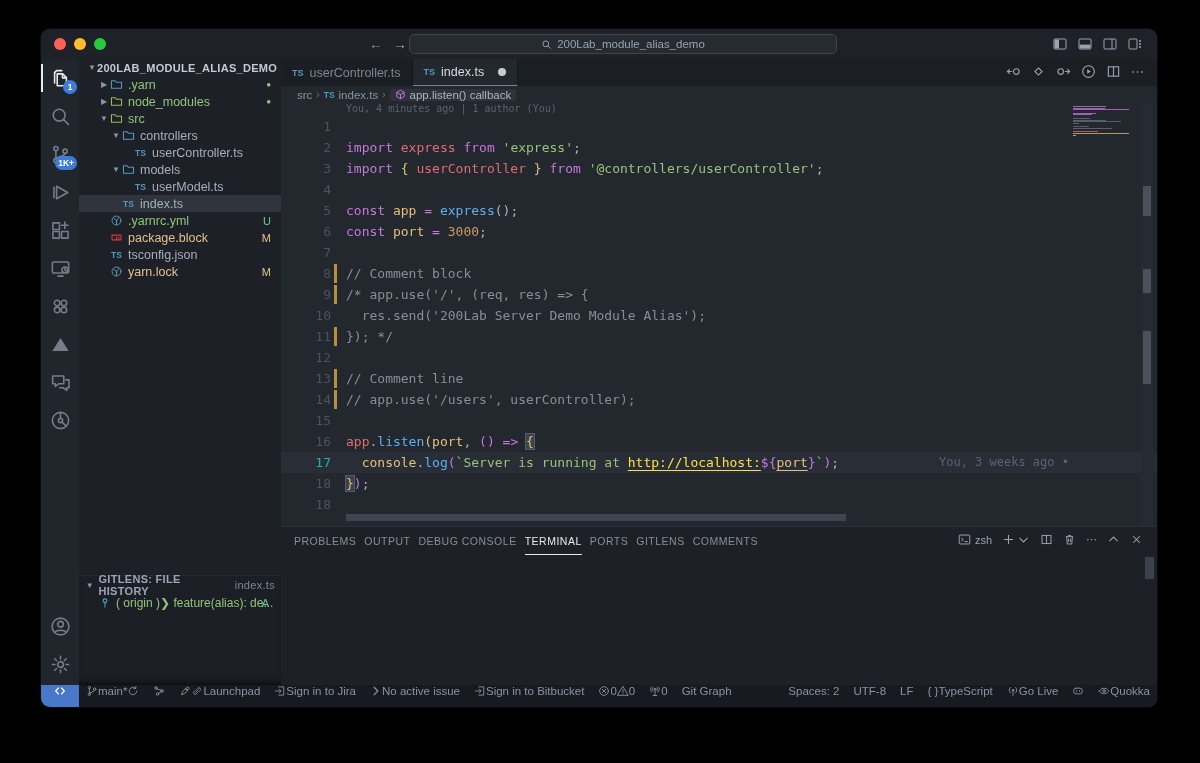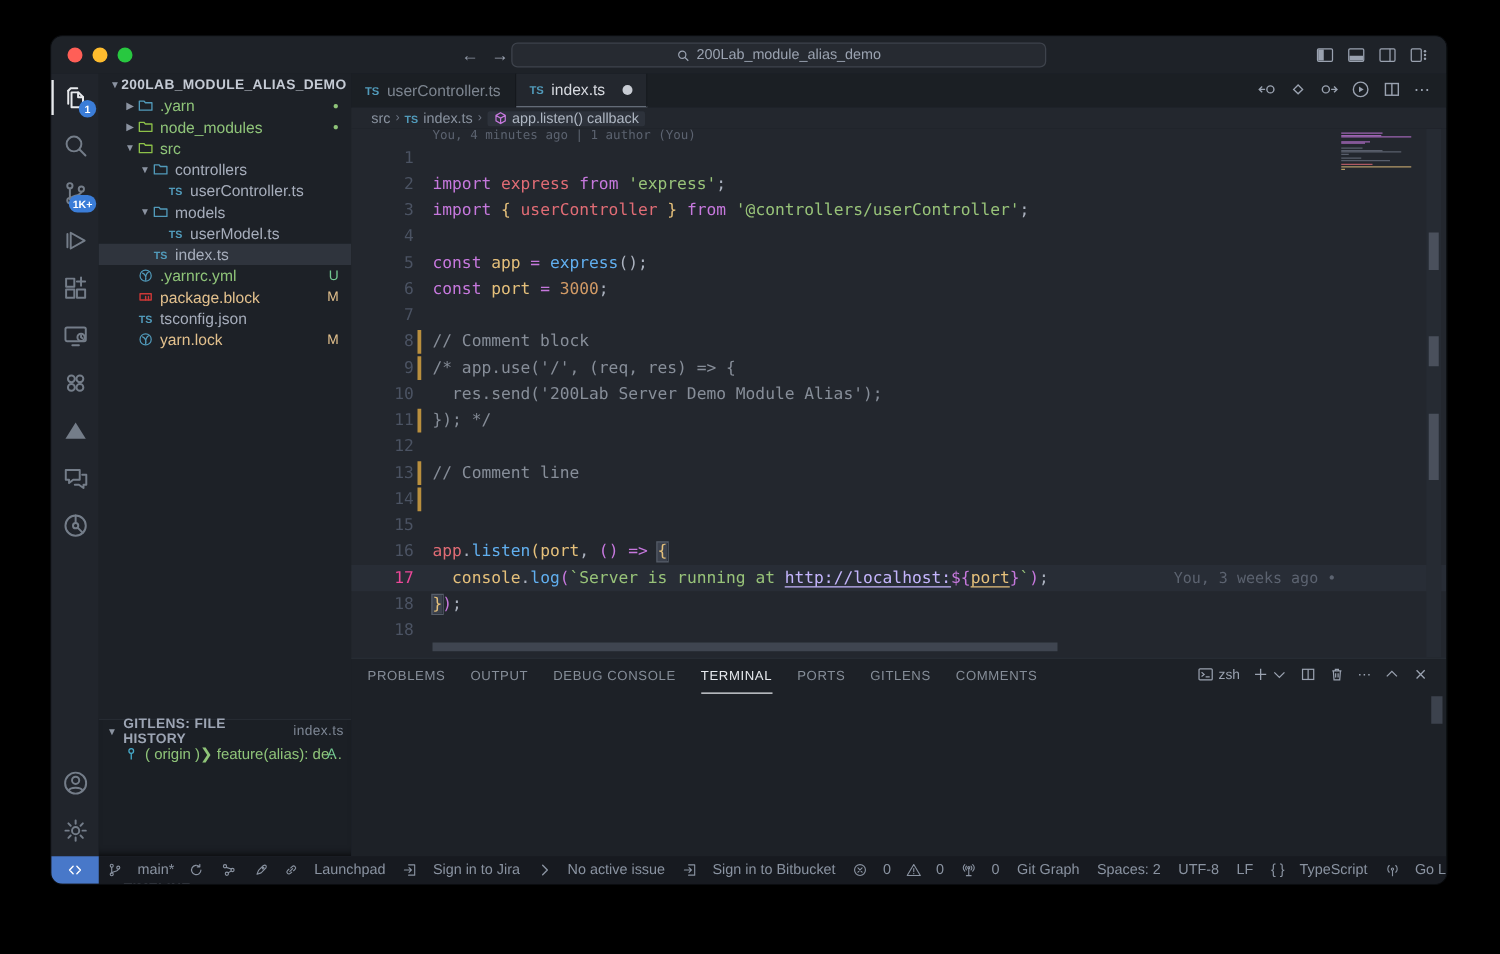--- a/index.html
+++ b/index.html
@@ -74,55 +74,55 @@
   .bc-sep { color:#6b7280; font-size:10px; }
   .bc-pill { display:flex; align-items:center; gap:4px; background:#2d323b; border-radius:2px; padding:0 5px; color:#aeb6c2; }
   #bc-symbol { width:11px; height:11px; color:#c678dd; }
 
   
   #editor { position:absolute; left:240px; top:74px; right:0; height:423px; background:#23272e; overflow:hidden; }
   #codelens { position:absolute; left:65px; top:0; height:13px; font-size:10px; color:#5c6370; }
   .code-row { position:absolute; left:0; right:0; height:21px; }
   .code-row.current { background:#282d36; }
   .gutter-num { position:absolute; left:0; width:50px; text-align:right; color:#4b5363; font-size:13px; line-height:21px; }
-  .code-row.current .gutter-num { color:#ec4899; }
+  .code-row.current .gutter-num { color:#14b8a6; }
   .gutter-mark { position:absolute; left:53px; top:1px; bottom:1px; width:3px; background:#b98f3e; }
   .code-text { position:absolute; left:65px; font-size:13px; line-height:21px; white-space:pre; }
   .tok-kw{color:#c678dd} .tok-str{color:#98c379} .tok-fn{color:#61afef} .tok-var{color:#e06c75}
   .tok-num{color:#d19a66} .tok-gold{color:#e5c07b} .tok-pun{color:#abb2bf} .tok-cmt{color:#878e99}
-  .tok-link{color:#c4b5fd; text-decoration:underline; text-underline-offset:3px;}
+  .tok-link{color:#fde047; text-decoration:underline; text-underline-offset:3px;}
   .tok-tpl{color:#e5c07b; text-decoration:underline; text-underline-offset:3px;}
   .tok-brk{color:#e5c07b; background:#3b414d; box-shadow:0 0 0 1px #565d69;}
   .blame { position:absolute; right:88px; top:0; font-size:12px; color:#5c6370; line-height:21px; }
   #hscroll { position:absolute; left:65px; top:411px; width:500px; height:7px; background:#4a505c; opacity:.75; }
   #minimap { position:absolute; left:792px; top:3px; width:60px; }
   .mm-bar { height:1px; margin-bottom:0.7px; opacity:.75; }
   #overview { position:absolute; right:4px; top:0; bottom:0; width:12px; background:#262b33; }
   .ov-block { position:absolute; left:2px; width:8px; background:#4a505c; }
 
   
   #panel { position:absolute; left:240px; top:497px; right:0; height:161px; background:#1d2127; border-top:1px solid #2b3038; }
-  #panel-tabs { display:flex; gap:20px; padding:0 13px; height:28px; align-items:flex-start; }
+  #panel-tabs { display:flex; gap:8px; padding:0 13px; height:28px; align-items:flex-start; }
   .panel-tab { font-size:10.5px; letter-spacing:.5px; color:#868e99; height:100%; display:flex; align-items:center; border-bottom:1px solid transparent; }
   .panel-tab.active { color:#e6e9ee; border-bottom-color:#e6e9ee; }
   #panel-actions { position:absolute; right:14px; top:6px; display:flex; align-items:center; gap:10px; color:#9aa2b0; font-size:11px; }
   #panel-actions svg { width:13px; height:13px; display:block; }
   #term-line { position:absolute; left:8px; top:36px; display:flex; align-items:center; font-size:12.5px; color:#d2d6dd; }
   #term-deco { width:8px; height:8px; border:1px solid #6b7280; border-radius:50%; margin-right:6px; }
   #term-cursor { display:inline-block; width:7px; height:14px; border:1px solid #9aa2b0; margin-left:5px; vertical-align:middle; }
   #panel-scrollbar { position:absolute; right:3px; top:30px; width:9px; height:22px; background:#3c424d; }
 
   
   #editor-actions { position:absolute; right:12px; top:35px; display:flex; gap:10px; color:#9aa2b0; z-index:5; }
   #editor-actions svg { width:15px; height:15px; }
   #editor-actions .dots { font-size:13px; line-height:15px; letter-spacing:1px; }
 
   
   #statusbar { position:absolute; left:0; right:0; bottom:0; height:22px; background:#171a20; display:flex; font-size:11.5px; color:#8a93a1; }
-  .sb-item { display:flex; align-items:center; gap:12px; padding:0 7px; height:22px; white-space:nowrap; }
+  .sb-item { display:flex; align-items:flex-start; gap:0; padding:0 7px; height:22px; white-space:nowrap; }
   .sb-item svg { width:12px; height:12px; }
   .sb-remote { background:#4878c9; color:#fff; width:38px; justify-content:center; padding:0; }
   #sb-right { margin-left:auto; display:flex; }
 </style>
 </head>
 <body>
 
 <div id="window">
 
   <div id="titlebar">
@@ -500,20 +500,21 @@
           <span class="code-text"></span>
         </div>
         <div class="code-row" style="top: 265px;">
           <span class="gutter-num">13</span>
           <span class="gutter-mark"></span>
           <span class="code-text"><span class="tok-cmt">// Comment line</span></span>
         </div>
         <div class="code-row" style="top: 286px;">
           <span class="gutter-num">14</span>
           <span class="gutter-mark"></span>
+          <span class="code-text"><span class="tok-cmt">// app.use('/users', userController);</span></span>
         </div>
         <div class="code-row" style="top: 307px;">
           <span class="gutter-num">15</span>
           <span class="code-text"></span>
         </div>
         <div class="code-row" style="top: 328px;">
           <span class="gutter-num">16</span>
           <span class="code-text"><span class="tok-var">app</span><span class="tok-pun">.</span><span class="tok-fn">listen</span><span class="tok-gold">(</span><span class="tok-gold">port</span><span class="tok-pun">, </span><span class="tok-kw">() </span><span class="tok-kw">=&gt; </span><span class="tok-brk">{</span></span>
         </div>
         <div class="code-row current" style="top: 349px;">

